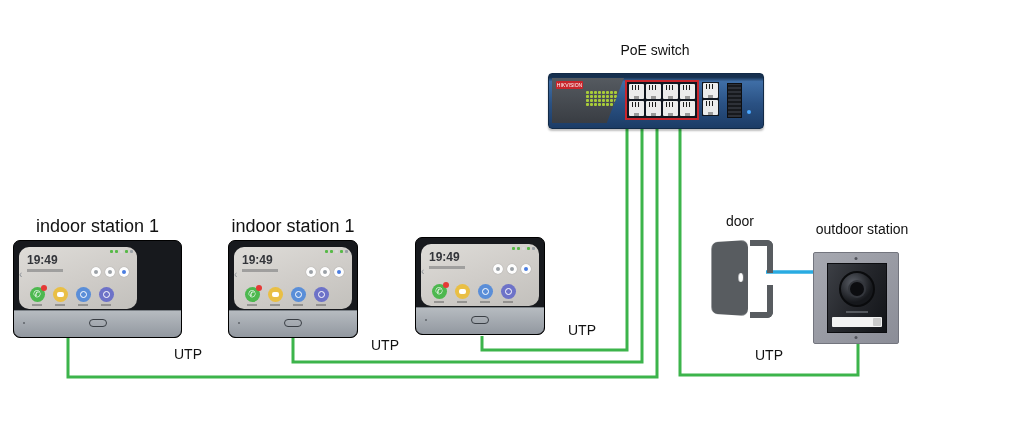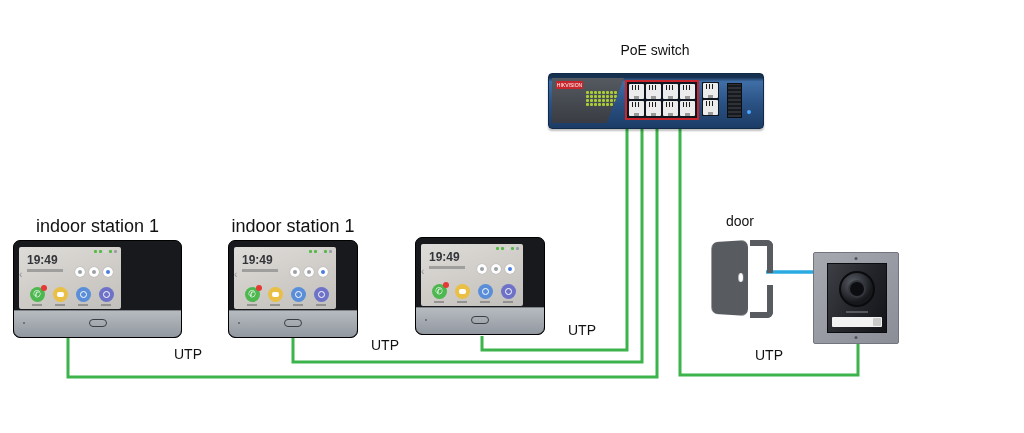--- a/index.html
+++ b/index.html
@@ -29,21 +29,21 @@
                 background:repeating-linear-gradient(90deg,#1c1c1c 0 1px,transparent 1px 3px);}
   .rj45::after{content:"";position:absolute;left:5px;right:5px;bottom:0;height:3px;background:#9a9a9a;}
   .sfp{position:absolute;left:178px;top:9px;width:13px;height:33px;border:1px solid #0d0e11;
        background:repeating-linear-gradient(0deg,#2e3138 0 2px,#17191d 2px 4px);}
   .sw-led-blue{position:absolute;left:198px;top:36px;width:4px;height:4px;border-radius:50%;background:#4aa8ff;}
 
   
   .station-slot{position:absolute;width:130px;height:98px;z-index:3;}
   .st-label{position:absolute;left:50%;top:-24px;transform:translateX(-50%);font-size:18px;white-space:nowrap;}
   .st-body{position:absolute;inset:0;background:#17191d;border:1px solid #000;border-radius:7px;}
-  .st-screen{position:absolute;left:5px;top:6px;width:102px;height:62px;border-radius:2px;
+  .st-screen{position:absolute;left:5px;top:6px;width:118px;height:62px;border-radius:10px;
              background:linear-gradient(160deg,#dedcd8 0%,#cfccc8 55%,#c2c0bc 100%);overflow:hidden;}
   .st-time{position:absolute;left:8px;top:6px;font-size:12px;font-weight:bold;color:#33353a;}
   .st-date{position:absolute;left:8px;top:22px;width:36px;height:3px;background:#8d8d8d;opacity:.75;}
   .st-status{position:absolute;right:4px;top:3px;display:flex;gap:2px;}
   .st-status i{width:3px;height:3px;border-radius:1px;display:block;}
   .st-chevron{position:absolute;left:0;top:22px;font-size:10px;color:#8a8f94;}
   .st-circles{position:absolute;right:8px;top:20px;display:flex;gap:4px;}
   .st-circles b{width:10px;height:10px;border-radius:50%;background:#fdfdfd;display:flex;
                 align-items:center;justify-content:center;box-shadow:0 0 1px rgba(0,0,0,.35);}
   .st-circles b i{width:4px;height:4px;border-radius:50%;background:#9aa0a6;display:block;}
@@ -331,20 +331,21 @@
 
   <div class="lbl" style="left:740px;top:213px;">door</div>
   <div class="door-group">
     <div class="door-leaf">
       <div class="door-handle"></div>
     </div>
     <div class="door-frame-top"></div>
     <div class="door-frame-bottom"></div>
   </div>
 
+  <div class="lbl" style="left:862px;top:221px;">outdoor station</div>
   <div class="outdoor">
     <div class="od-screw top"></div>
     <div class="od-screw bottom"></div>
     <div class="od-module">
       <div class="od-cam">
           <div class="od-lens"></div>
         </div>
       <div class="od-brandbar"></div>
       <div class="od-btnstrip">
         <div class="od-btn"></div>

